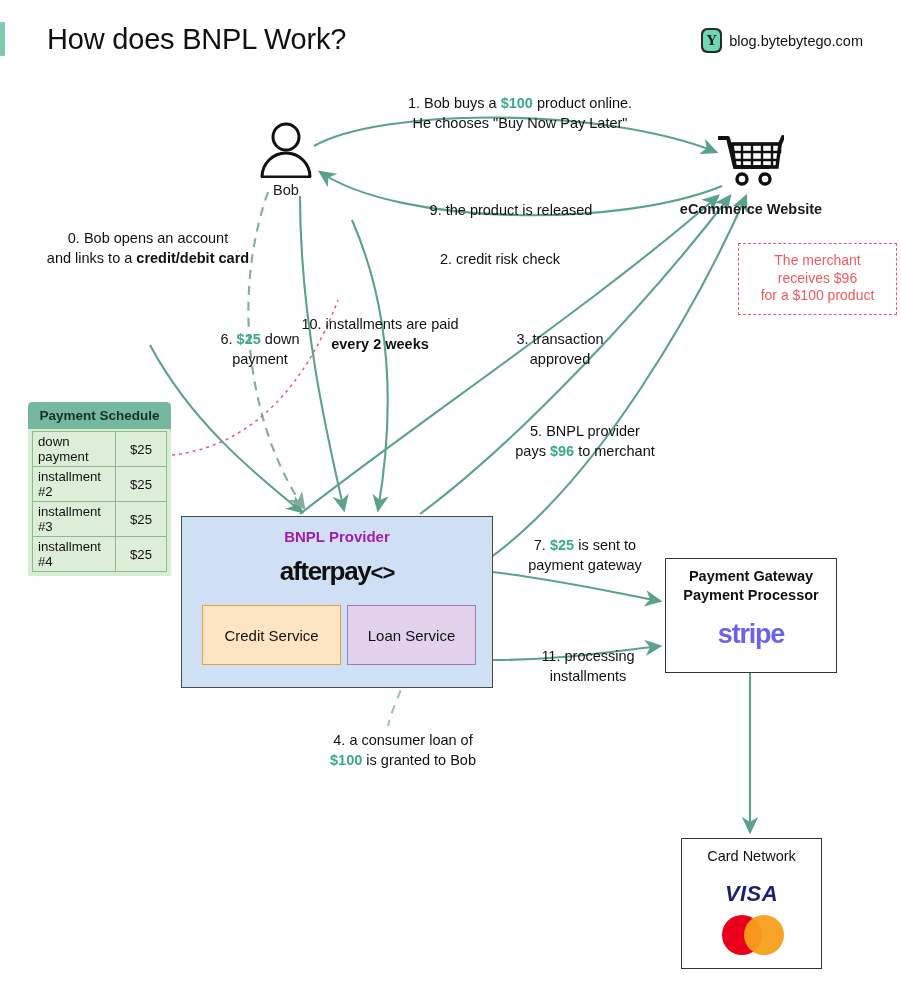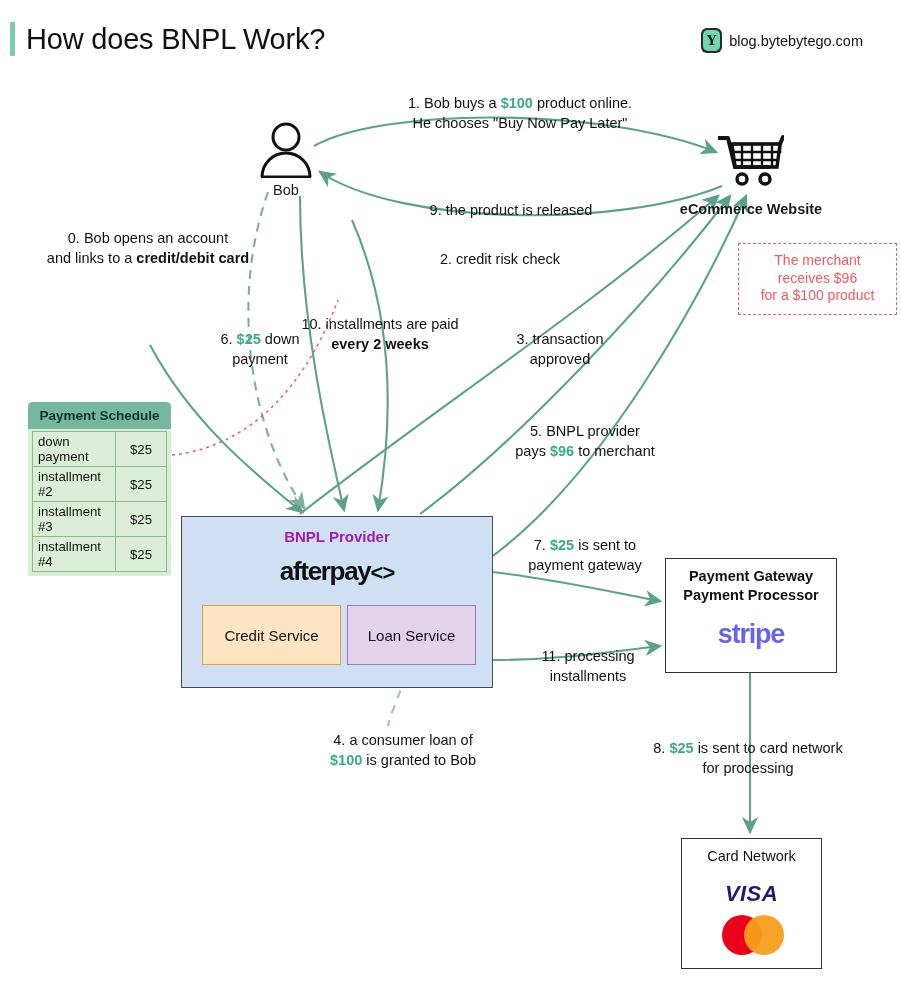--- a/index.html
+++ b/index.html
@@ -2,21 +2,21 @@
 <html><head>
 <meta charset="utf-8">
 <style>
   html,body{margin:0;padding:0;background:#fff;}
   body{width:901px;height:984px;position:relative;overflow:hidden;
        font-family:"Liberation Sans","DejaVu Sans",sans-serif;color:#1a1a1a;}
   .canvas{position:absolute;inset:0;}
   svg.edges{position:absolute;left:0;top:0;width:901px;height:984px;pointer-events:none;}
 
   
-  .title-bar{position:absolute;left:10px;top:22px;display:flex;align-items:center;}
+  .title-bar{position:absolute;left:0;top:22px;display:flex;align-items:center;gap:31px;}
   .title-rule{width:5px;height:34px;background:#7ec9b1;margin-right:11px;border-radius:1px;}
   .title-text{font-size:29px;font-weight:400;letter-spacing:-.2px;color:#111;}
   .brand{position:absolute;right:38px;top:28px;display:flex;align-items:center;gap:7px;}
   .brand-logo{width:21px;height:25px;border-radius:6px;background:#2b2b2b;position:relative;
               display:flex;align-items:center;justify-content:center;}
   .brand-logo::after{content:"";position:absolute;left:2px;top:2px;width:17px;height:21px;border-radius:5px;
                      background:#6fd7b4;}
   .brand-logo span{position:relative;z-index:2;color:#1d1d1d;font-size:13px;font-weight:700;
                    font-family:"DejaVu Serif",serif;line-height:1;}
   .brand-text{font-size:14.5px;color:#111;font-weight:500;}
@@ -237,21 +237,20 @@
   <div class="lbl c" style="left:470px;top:330px;width:180px;">3. transaction<br>approved</div>
 
   <div class="lbl c" style="left:278px;top:731px;width:250px;">4. a consumer loan of<br><span class="money">$100</span> is granted to Bob</div>
 
   <div class="lbl c" style="left:480px;top:422px;width:210px;">5. BNPL provider<br>pays <span class="money">$96</span> to merchant</div>
 
   <div class="lbl c" style="left:180px;top:330px;width:160px;">6. <span class="money">$25</span> down<br>payment</div>
 
   <div class="lbl c" style="left:500px;top:536px;width:170px;">7. <span class="money">$25</span> is sent to<br>payment gateway</div>
 
-  <div class="lbl c" style="left:620px;top:739px;width:256px;">8. <span class="money">$25</span> is sent to card network<br>for processing</div>
 
   <div class="lbl c" style="left:398px;top:201px;width:226px;">9. the product is released</div>
 
   <div class="lbl c" style="left:280px;top:283px;width:200px;margin-top:32px;">10. installments are paid<br><span class="b">every 2 weeks</span></div>
 
   <div class="lbl c" style="left:508px;top:647px;width:160px;">11. processing<br>installments</div>
 
 </div>
 
 </body></html>

